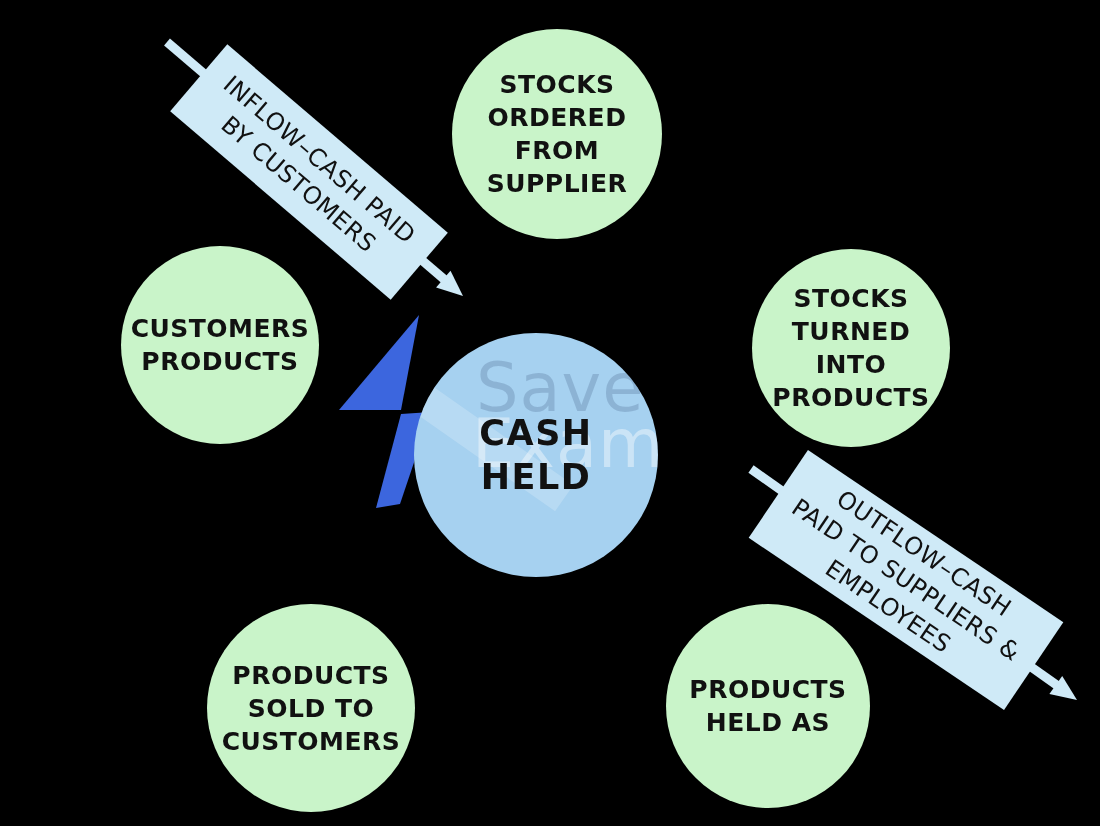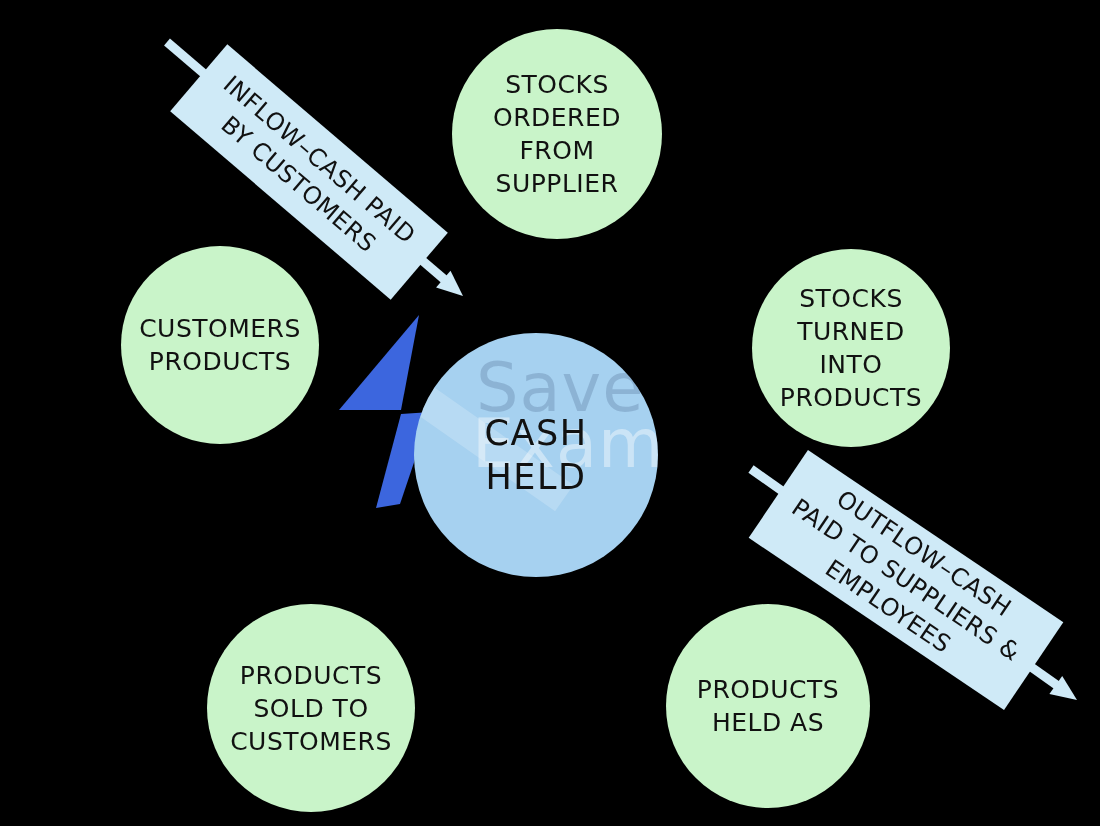--- a/index.html
+++ b/index.html
@@ -5,21 +5,21 @@
   html,body{margin:0;padding:0;background:#000;}
   .stage{
     position:relative;width:1100px;height:826px;background:var(--background,#000);
     overflow:hidden;font-family:"DejaVu Sans",sans-serif;color:var(--text,#111);
   }
   .stage svg{position:absolute;left:0;top:0;}
   .node{
     position:absolute;border-radius:50%;display:flex;align-items:center;justify-content:center;
     text-align:center;background:var(--node-green,#c9f4c9);
   }
-  .label{margin:4px;font-size:25px;line-height:1.32;letter-spacing:0.5px;}
+  .label{margin:4px;font-size:25px;line-height:1.32;letter-spacing:0.5px;font-weight:bold;}
   .label span{display:block;white-space:nowrap;}
   .n-top   {left:452px;top:29px;  width:210px;height:210px;}
   .n-left  {left:121px;top:246px; width:198px;height:198px;}
   .n-right {left:752px;top:249px; width:198px;height:198px;}
   .n-bl    {left:207px;top:604px; width:208px;height:208px;}
   .n-br    {left:666px;top:604px; width:204px;height:204px;}
   .center-node{
     position:absolute;left:414px;top:333px;width:244px;height:244px;border-radius:50%;
     background:var(--center-blue,#a6d1f0);display:flex;align-items:center;justify-content:center;
     text-align:center;overflow:hidden;

